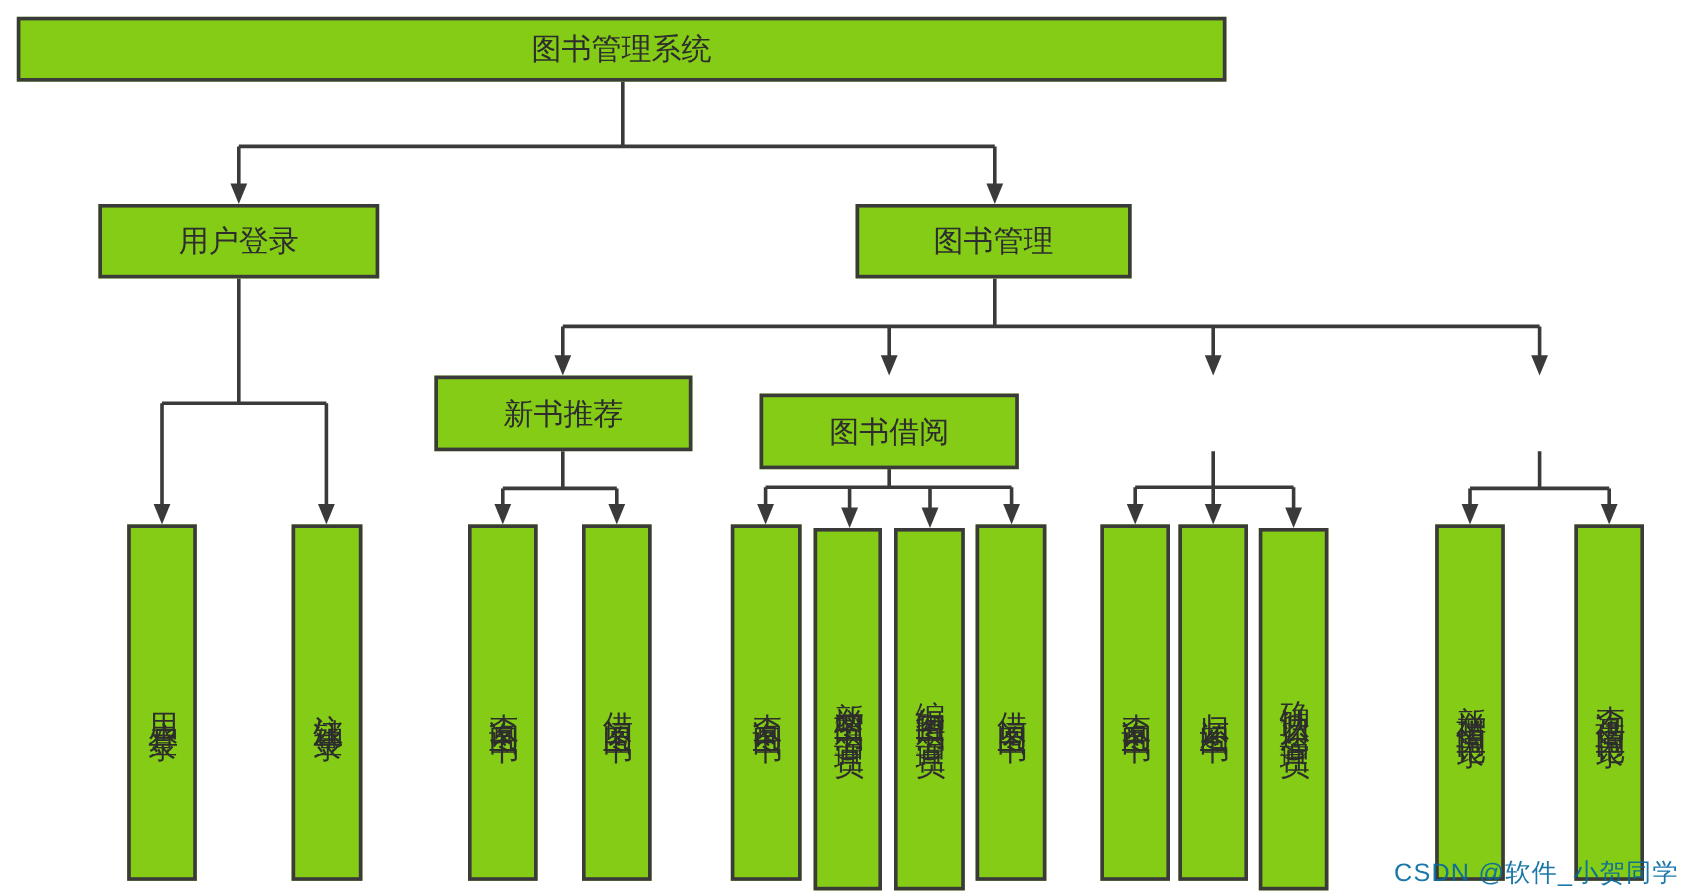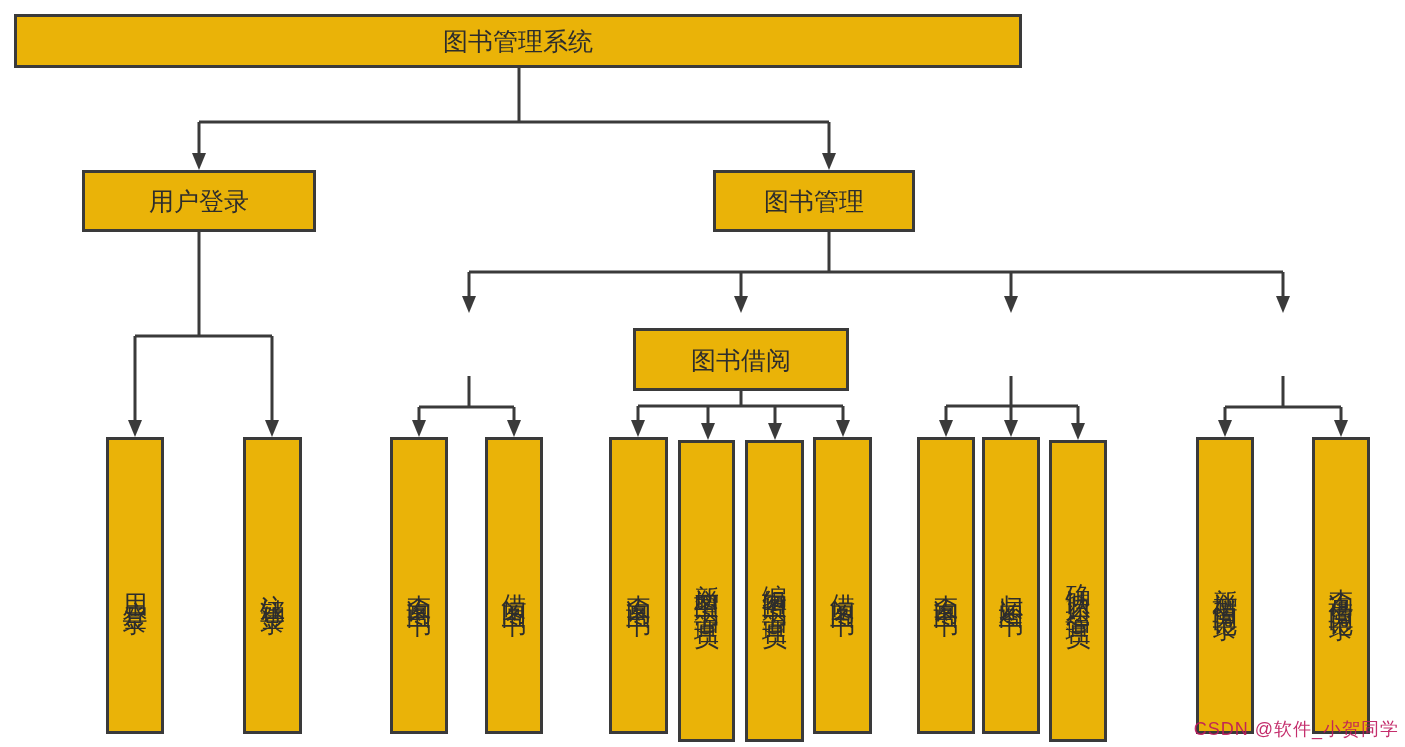--- a/index.html
+++ b/index.html
@@ -3,37 +3,37 @@
 <meta charset="utf-8">
 <style>
   html,body{margin:0;padding:0;background:#ffffff;}
   .stage{
     position:relative;width:1405px;height:747px;background:#ffffff;
     font-family:"Liberation Sans","DejaVu Sans",sans-serif;
     color:#2d2d2d;overflow:hidden;
   }
   .lines{position:absolute;left:0;top:0;width:1405px;height:747px;}
   .box{
-    position:absolute;box-sizing:border-box;background:#eab308;
+    position:absolute;box-sizing:border-box;background:#84cc16;
     border:3px solid #3a3a3a;
     display:flex;align-items:center;justify-content:center;
     font-size:25px;line-height:1.2;color:#2d2d2d;
     white-space:nowrap;z-index:2;
   }
   .v{
     writing-mode:vertical-rl;text-orientation:mixed;
     letter-spacing:6px;line-height:1;
   }
   
   .leaf{top:437px;height:297px;}
   
   .leaf.low{top:440px;height:302px;}
   .watermark{
     position:absolute;right:6px;bottom:6px;z-index:5;
-    font-size:18px;letter-spacing:1px;color:#be185d;opacity:.9;
+    font-size:21px;letter-spacing:1px;color:#0369a1;opacity:.9;
     font-family:"Liberation Sans","DejaVu Sans",sans-serif;
   }
 </style>
 </head>
 <body>
 
 <div class="stage">
 
   <svg class="lines" width="1405" height="747" viewBox="0 0 1405 747" fill="none" stroke="#3a3a3a" stroke-width="3">
     <g>
@@ -74,22 +74,23 @@
     <g>
       <path d="M1283 376 V407 M1225 407 H1341 M1225 407 V421 M1341 407 V421"></path>
       <polygon fill="#3a3a3a" stroke="none" points="1218,420 1232,420 1225,437"></polygon>
       <polygon fill="#3a3a3a" stroke="none" points="1334,420 1348,420 1341,437"></polygon>
     </g>
   </svg>
 
   <div class="box" style="left:14px;top:14px;width:1008px;height:54px">图书管理系统</div>
 
   <div class="box" style="left:82px;top:170px;width:234px;height:62px">用户登录</div>
-  <div class="box" style="left:713px;top:170px;width:202px;height:62px">图书管理</div>
+  <div class="box" style="left:713px;top:170px;width:230px;height:62px">图书管理</div>
 
+  <div class="box" style="left:362px;top:313px;width:215px;height:63px">新书推荐</div>
   <div class="box" style="left:633px;top:328px;width:216px;height:63px">图书借阅</div>
 
   <div class="box v leaf" style="left:106px;width:58px">用户登录</div>
   <div class="box v leaf" style="left:243px;width:59px">注销登录</div>
 
   <div class="box v leaf" style="left:390px;width:58px">查询图书</div>
   <div class="box v leaf" style="left:485px;width:58px">借阅图书</div>
 
   <div class="box v leaf" style="left:609px;width:59px">查询图书</div>
   <div class="box v leaf low" style="left:678px;width:57px">新增图书（管理员）</div>

